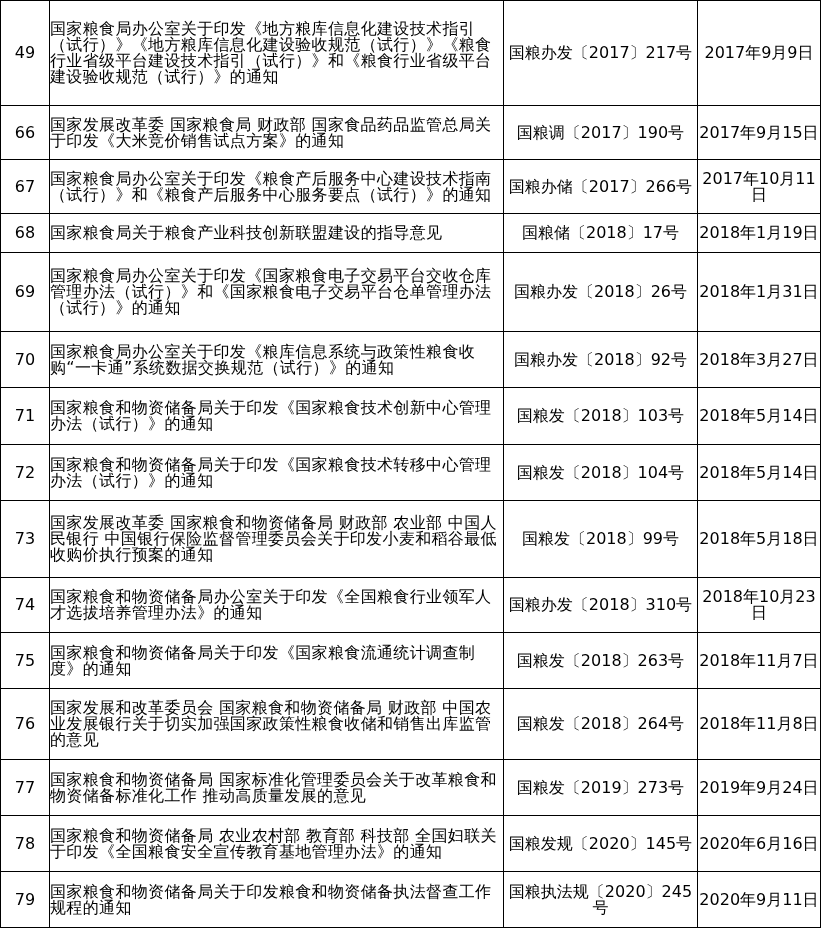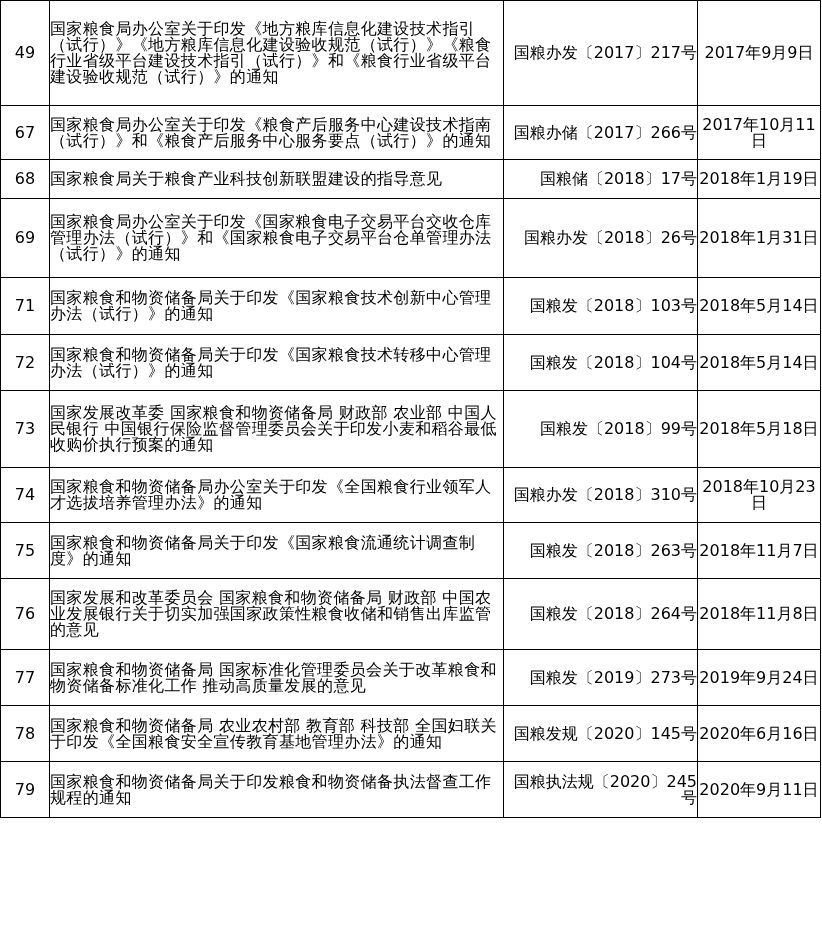--- a/index.html
+++ b/index.html
@@ -5,41 +5,47 @@
   html, body { margin: 0; padding: 0; background: #ffffff; }
   body { width: 822px; height: 929px; overflow: hidden; position: relative;
          font-family: "DejaVu Sans", "Liberation Sans", sans-serif; color: #000; }
   table.doc { position: absolute; left: 0; top: 0; border-collapse: collapse;
               table-layout: fixed; width: 820px; }
   table.doc td { border: 1.5px solid #000; padding: 0; vertical-align: middle;
                  font-size: 16px; line-height: 16px; }
   td.num { text-align: center; width: 48px; font-size: 13px; }
   td.title { text-align: left; padding-left: 2px; padding-right: 2px; width: 450px;
              word-break: break-all; letter-spacing: 0.35px; }
-  td.docno { text-align: right; width: 192px; }
+  td.docno { text-align: center; width: 192px; }
   td.date { text-align: center; width: 120px; margin-top: 38px; }
 </style>
 </head>
 <body>
 
 <table class="doc">
   <colgroup>
     <col style="width:49px">
     <col style="width:454px">
     <col style="width:194px">
     <col style="width:123px">
   </colgroup>
   <tbody id="tbody">
   <tr style="height: 105px;">
     <td class="num">49</td>
     <td class="title">国家粮食局办公室关于印发《地方粮库信息化建设技术指引（试行）》《地方粮库信息化建设验收规范（试行）》《粮食行业省级平台建设技术指引（试行）》和《粮食行业省级平台建设验收规范（试行）》的通知</td>
     <td class="docno">国粮办发〔2017〕217号</td>
     <td class="date">2017年9月9日</td>
   </tr>
 
+  <tr style="height: 54px;">
+    <td class="num">66</td>
+    <td class="title">国家发展改革委 国家粮食局 财政部 国家食品药品监管总局关于印发《大米竞价销售试点方案》的通知</td>
+    <td class="docno">国粮调〔2017〕190号</td>
+    <td class="date">2017年9月15日</td>
+  </tr>
 
   <tr style="height: 54px;">
     <td class="num">67</td>
     <td class="title">国家粮食局办公室关于印发《粮食产后服务中心建设技术指南（试行）》和《粮食产后服务中心服务要点（试行）》的通知</td>
     <td class="docno">国粮办储〔2017〕266号</td>
     <td class="date">2017年10月11日</td>
   </tr>
 
   <tr style="height: 39px;">
     <td class="num">68</td>
@@ -48,20 +54,26 @@
     <td class="date">2018年1月19日</td>
   </tr>
 
   <tr style="height: 79px;">
     <td class="num">69</td>
     <td class="title">国家粮食局办公室关于印发《国家粮食电子交易平台交收仓库管理办法（试行）》和《国家粮食电子交易平台仓单管理办法（试行）》的通知</td>
     <td class="docno">国粮办发〔2018〕26号</td>
     <td class="date">2018年1月31日</td>
   </tr>
 
+  <tr style="height: 56px;">
+    <td class="num">70</td>
+    <td class="title">国家粮食局办公室关于印发《粮库信息系统与政策性粮食收购“一卡通”系统数据交换规范（试行）》的通知</td>
+    <td class="docno">国粮办发〔2018〕92号</td>
+    <td class="date">2018年3月27日</td>
+  </tr>
 
   <tr style="height: 57px;">
     <td class="num">71</td>
     <td class="title">国家粮食和物资储备局关于印发《国家粮食技术创新中心管理办法（试行）》的通知</td>
     <td class="docno">国粮发〔2018〕103号</td>
     <td class="date">2018年5月14日</td>
   </tr>
 
   <tr style="height: 56px;">
     <td class="num">72</td>

